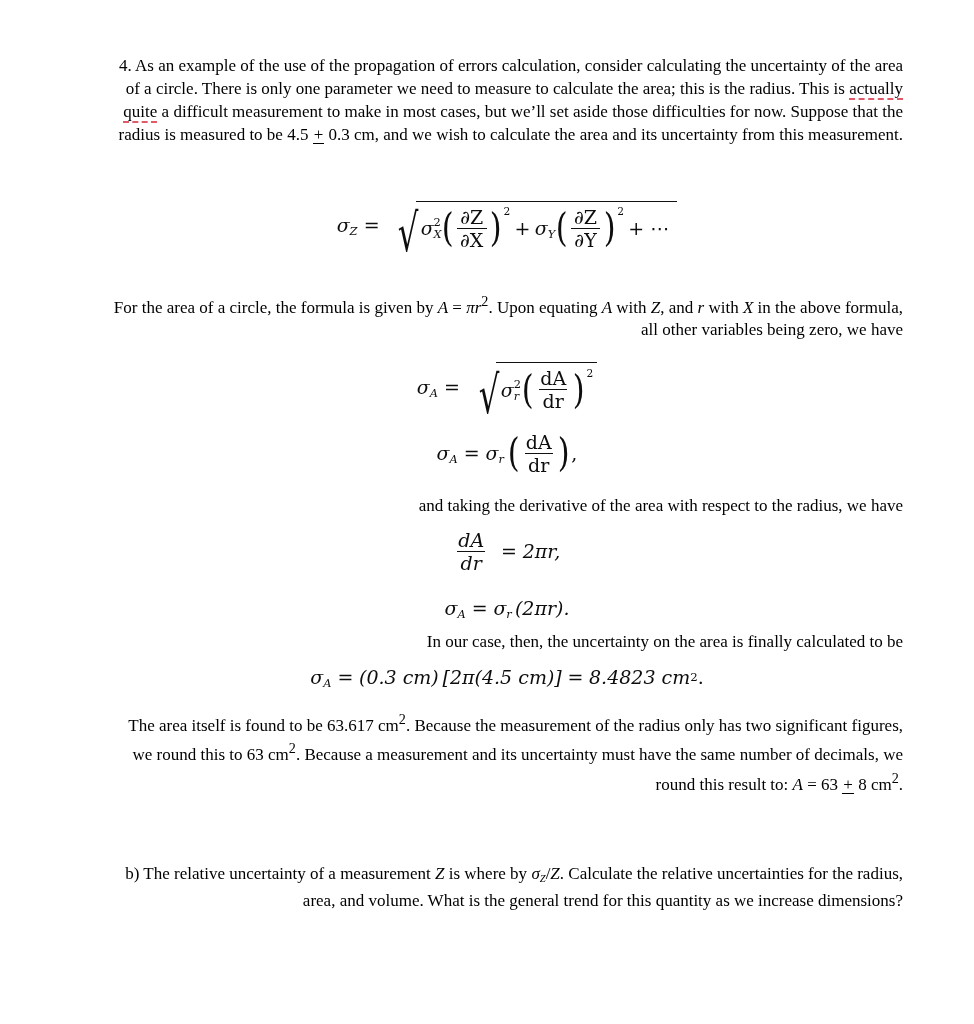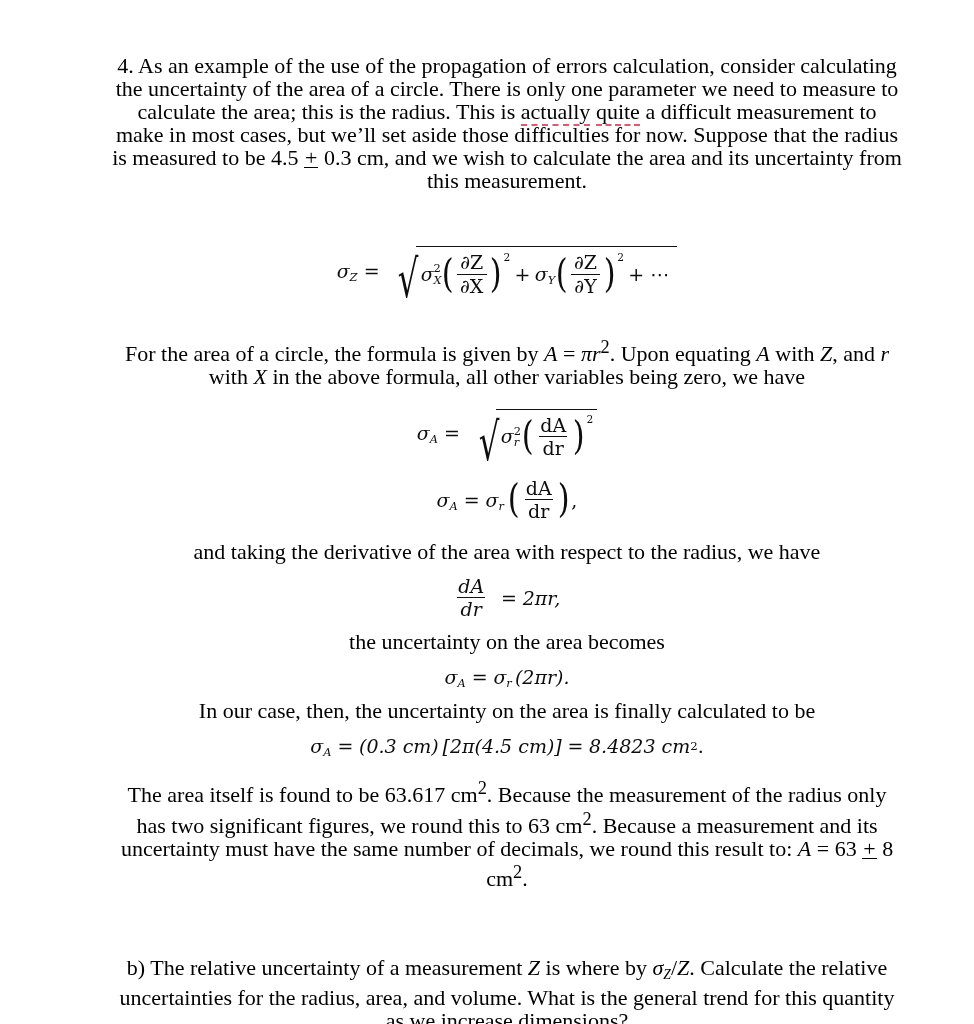--- a/index.html
+++ b/index.html
@@ -22,23 +22,23 @@
     overflow: hidden;
   }
   .content {
     position: absolute;
     left: 111px;
     top: 55px;
     width: 792px;
   }
   p.body-text {
     margin: 0;
-    font-size: 22px;
+    font-size: 17px;
     line-height: 22.9px;
-    text-align: center;
+    text-align: right;
     color: #000;
   }
   .gap-lg { height: 34px; }
   .gap-md { height: 20px; }
   .gap-sm { height: 12px; }
   .gap-xl { height: 46px; }
 
   i, .it { font-style: italic; }
 
   
@@ -261,21 +261,20 @@
           <span class="num">dA</span>
           <span class="den">dr</span>
         </span>
         <span class="eqsign" style="margin-left:.35em">=</span>
         <span>2πr,</span>
       </span>
     </div>
 
     <div class="gap-sm"></div>
 
-    <p class="body-text">the uncertainty on the area becomes</p>
 
     <div class="gap-sm"></div>
 
     <div class="eq eq-center" style="font-size:19px;">
       <span class="eq-row">
         <span class="sigsubsup"><span class="b">σ</span><span class="sb">A</span></span>
         <span class="eqsign" style="margin-left:.45em">=</span>
         <span class="sigsubsup" style="margin-right:.45em"><span class="b">σ</span><span class="sb">r</span></span>
         <span>(2πr).</span>
       </span>

